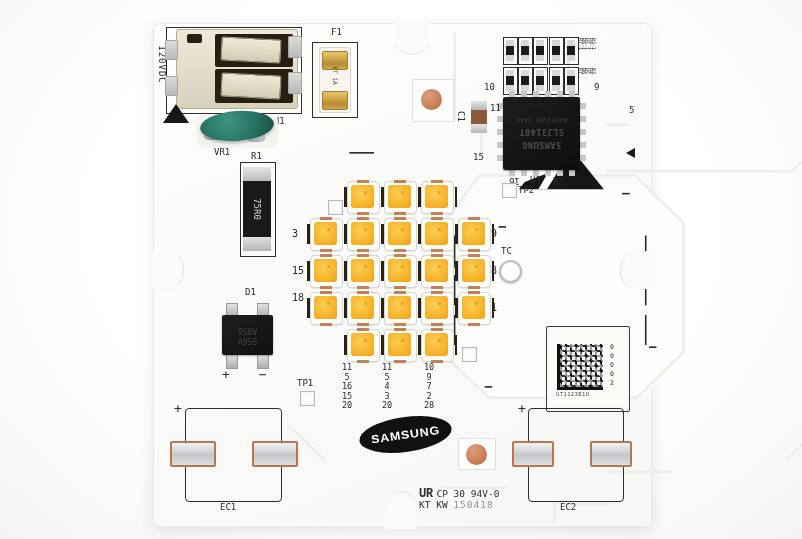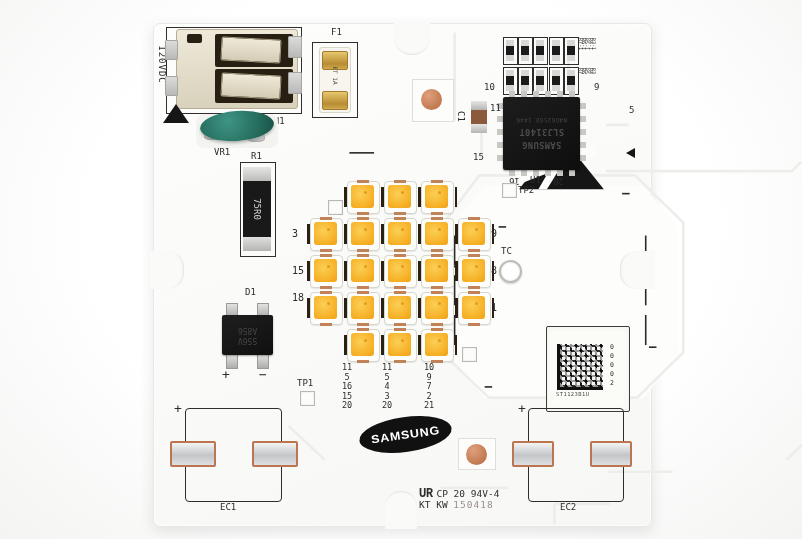--- a/index.html
+++ b/index.html
@@ -441,21 +441,21 @@
         <div>5</div>
         <div>4</div>
         <div>3</div>
         <div>20</div>
       </div>
       <div class="numcol" style="left: 415px; top: 363px;">
         <div>10</div>
         <div>9</div>
         <div>7</div>
         <div>2</div>
-        <div>21</div>
+        <div>28</div>
       </div>
     </div>
 
   <div class="silk" style="left:245px;top:288px">D1</div>
   <div class="d1-leg" style="left:226px;top:303px"></div>
   <div class="d1-leg" style="left:257px;top:303px"></div>
   <div class="d1-leg" style="left:226px;top:354px"></div>
   <div class="d1-leg" style="left:257px;top:354px"></div>
   <div class="d1-body"></div>
   <div class="d1-text">
@@ -493,16 +493,16 @@
   <div class="outline" style="left:528px;top:408px;width:94px;height:92px;border-radius:4px"></div>
   <div class="ec-pad" style="left:512px;top:441px;width:38px"></div>
   <div class="ec-pad" style="left:590px;top:441px;width:38px"></div>
   <div class="silk" style="left:560px;top:503px">EC2</div>
 
   <div class="logo">
     <span>SAMSUNG</span>
   </div>
 
   <div class="cert">
-    <div><span class="ul">ЯU</span><span>CP 20 94V-4</span></div>
+    <div><span class="ul">ЯU</span><span>CP 30 94V-0</span></div>
     <div><span>KT KW</span> <span class="date">150418</span></div>
   </div>
 </div>
 
 </body></html>

